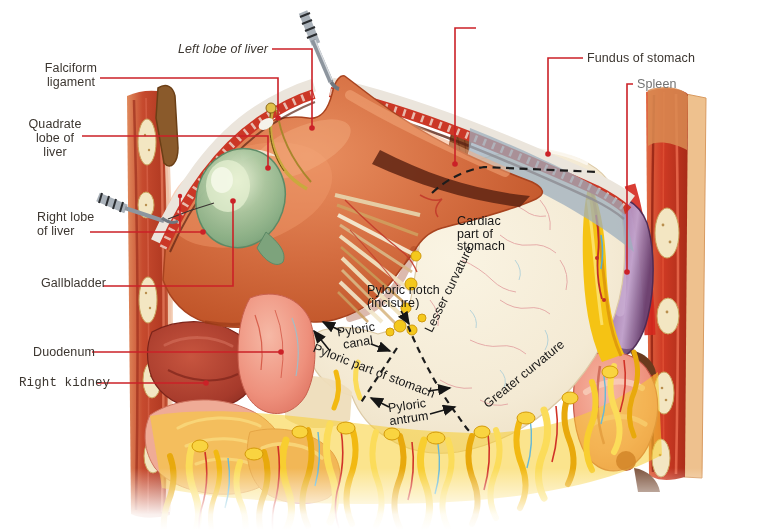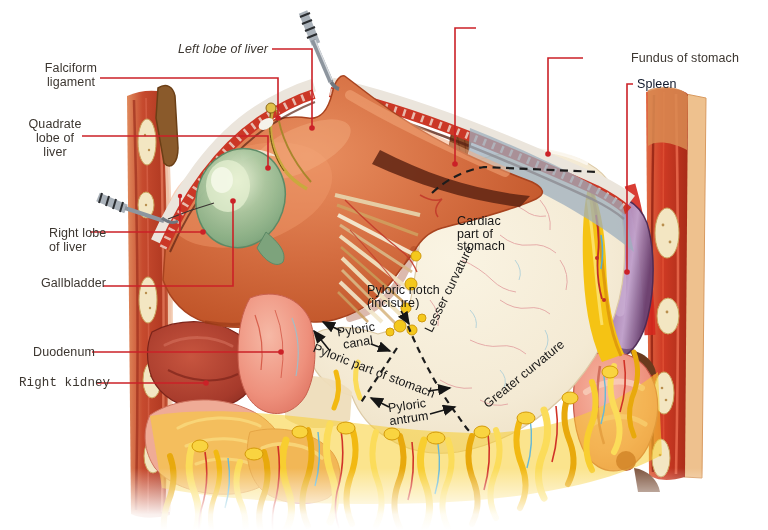--- a/index.html
+++ b/index.html
@@ -4,21 +4,21 @@
 <style>
   html,body{margin:0;padding:0;background:#fff;}
   #stage{position:relative;width:768px;height:530px;background:#fff;overflow:hidden;
          font-family:"Liberation Sans",sans-serif;}
   #art{position:absolute;left:0;top:0;}
   .lbl{position:absolute;font-size:12.5px;line-height:1.12;color:#3c3630;letter-spacing:.1px;}
   .lbl .ln{display:block;}
   .r{text-align:right;font-style:italic;}
   .c{text-align:center;}
   .inner{color:#161616;}
-  .red{color:#0f172a;}
+  .red{color:#737373;}
   .rot{white-space:nowrap;}
 </style>
 </head>
 <body>
 
 <div id="stage">
 
 <svg id="art" width="768" height="530" viewBox="0 0 768 530">
 <defs>
   <linearGradient id="muscleL" x1="0" y1="0" x2="1" y2="0">
@@ -412,31 +412,31 @@
   <span class="ln">Quadrate</span>
   <span class="ln">lobe of</span>
   <span class="ln">liver</span>
 </div>
 
 <div class="lbl c" style="left:28px;top:61px;width:86px;">
   <span class="ln">Falciform</span>
   <span class="ln">ligament</span>
 </div>
 
-<div class="lbl" style="left:37px;top:226px;margin-left:12px;">
+<div class="lbl" style="left:37px;top:210px;">
   <span class="ln">Right lobe</span>
   <span class="ln">of liver</span>
 </div>
 
 <div class="lbl" style="left:41px;top:276px;white-space:nowrap;">Gallbladder</div>
 <div class="lbl" style="left:33px;top:345px;white-space:nowrap;">Duodenum</div>
 <div class="lbl" style="left:19px;top:376px;white-space:nowrap;font-family:Liberation Mono, monospace;">Right kidney</div>
 
 
-<div class="lbl" style="left:587px;top:51px;white-space:nowrap;margin-left:44px;">Fundus of stomach</div>
+<div class="lbl" style="left:587px;top:51px;white-space:nowrap;">Fundus of stomach</div>
 <div class="lbl red" style="left:637px;top:77px;white-space:nowrap;">Spleen</div>
 
 <div class="lbl inner" style="left:457px;top:183px;line-height:1.0;margin-top:32px;">
   <span class="ln">Cardiac</span>
   <span class="ln">part of</span>
   <span class="ln">stomach</span>
 </div>
 
 <div class="lbl inner" style="left:367px;top:284px;line-height:1.0;">
   <span class="ln">Pyloric notch</span>

